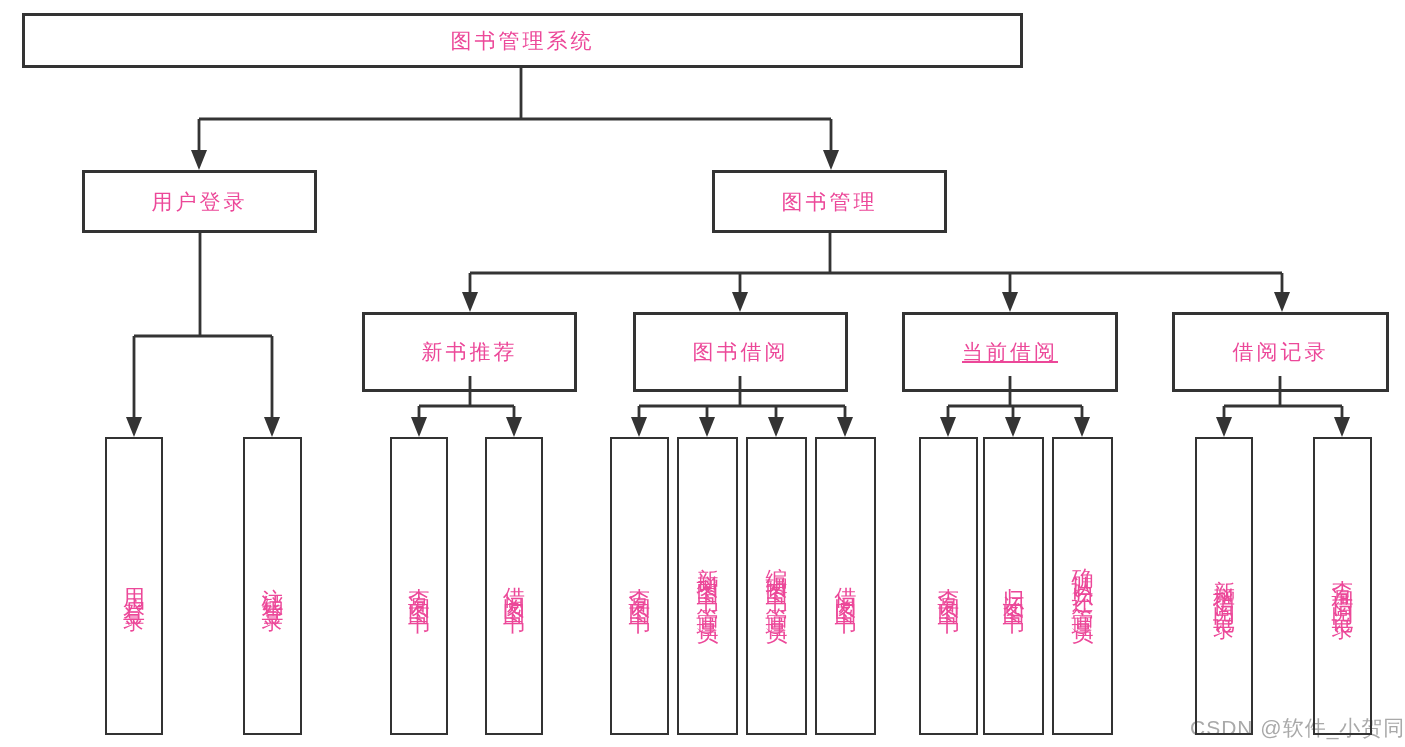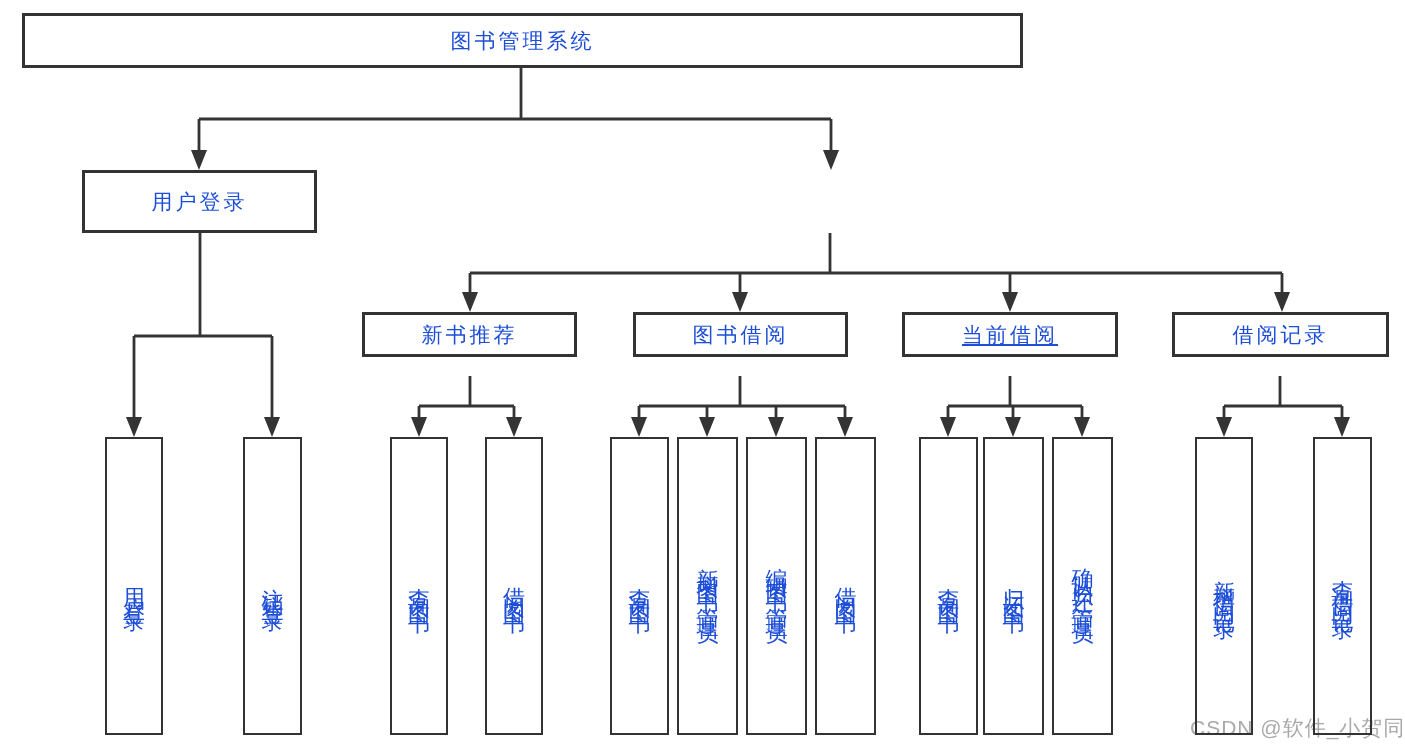--- a/index.html
+++ b/index.html
@@ -13,31 +13,31 @@
   
   #wires{position:absolute;left:0;top:0;z-index:2;pointer-events:none;}
   #wires path{fill:none;stroke:#343434;stroke-width:2.8;}
   #wires polygon{fill:#343434;stroke:none;}
   
   .box{
     position:absolute;
     border:3px solid #333333;
     background:transparent;
     display:flex;align-items:center;justify-content:center;
-    color:#1d4ed8;
+    color:#ec4899;
     z-index:3;
     box-sizing:border-box;
   }
   .hlabel{font-size:21px;letter-spacing:3px;white-space:nowrap;}
   
   .root{left:22px;top:13px;width:1001px;height:55px;}
   
   .lvl2{top:170px;height:63px;width:235px;}
   
-  .lvl3{top:312px;height:45px;}
+  .lvl3{top:312px;height:80px;}
   
   .leaf{top:437px;height:298px;border-width:2.6px;}
   .vtext{
     writing-mode:vertical-rl;
     text-orientation:mixed;
     font-size:22px;
     letter-spacing:8px;
     line-height:1;
     white-space:nowrap;
   }
@@ -89,20 +89,23 @@
     <polygon points="1334,417 1350,417 1342,437"></polygon>
   </svg>
 
   <div class="box root">
     <span class="hlabel">图书管理系统</span>
   </div>
 
   <div class="box lvl2" style="left:82px;">
     <span class="hlabel">用户登录</span>
   </div>
+  <div class="box lvl2" style="left:712px;">
+    <span class="hlabel">图书管理</span>
+  </div>
 
   <div class="box lvl3" style="left:362px;width:215px;">
     <span class="hlabel">新书推荐</span>
   </div>
   <div class="box lvl3" style="left:633px;width:215px;">
     <span class="hlabel">图书借阅</span>
   </div>
   <div class="box lvl3" style="left:902px;width:216px;text-decoration:underline;">
     <span class="hlabel">当前借阅</span>
   </div>

